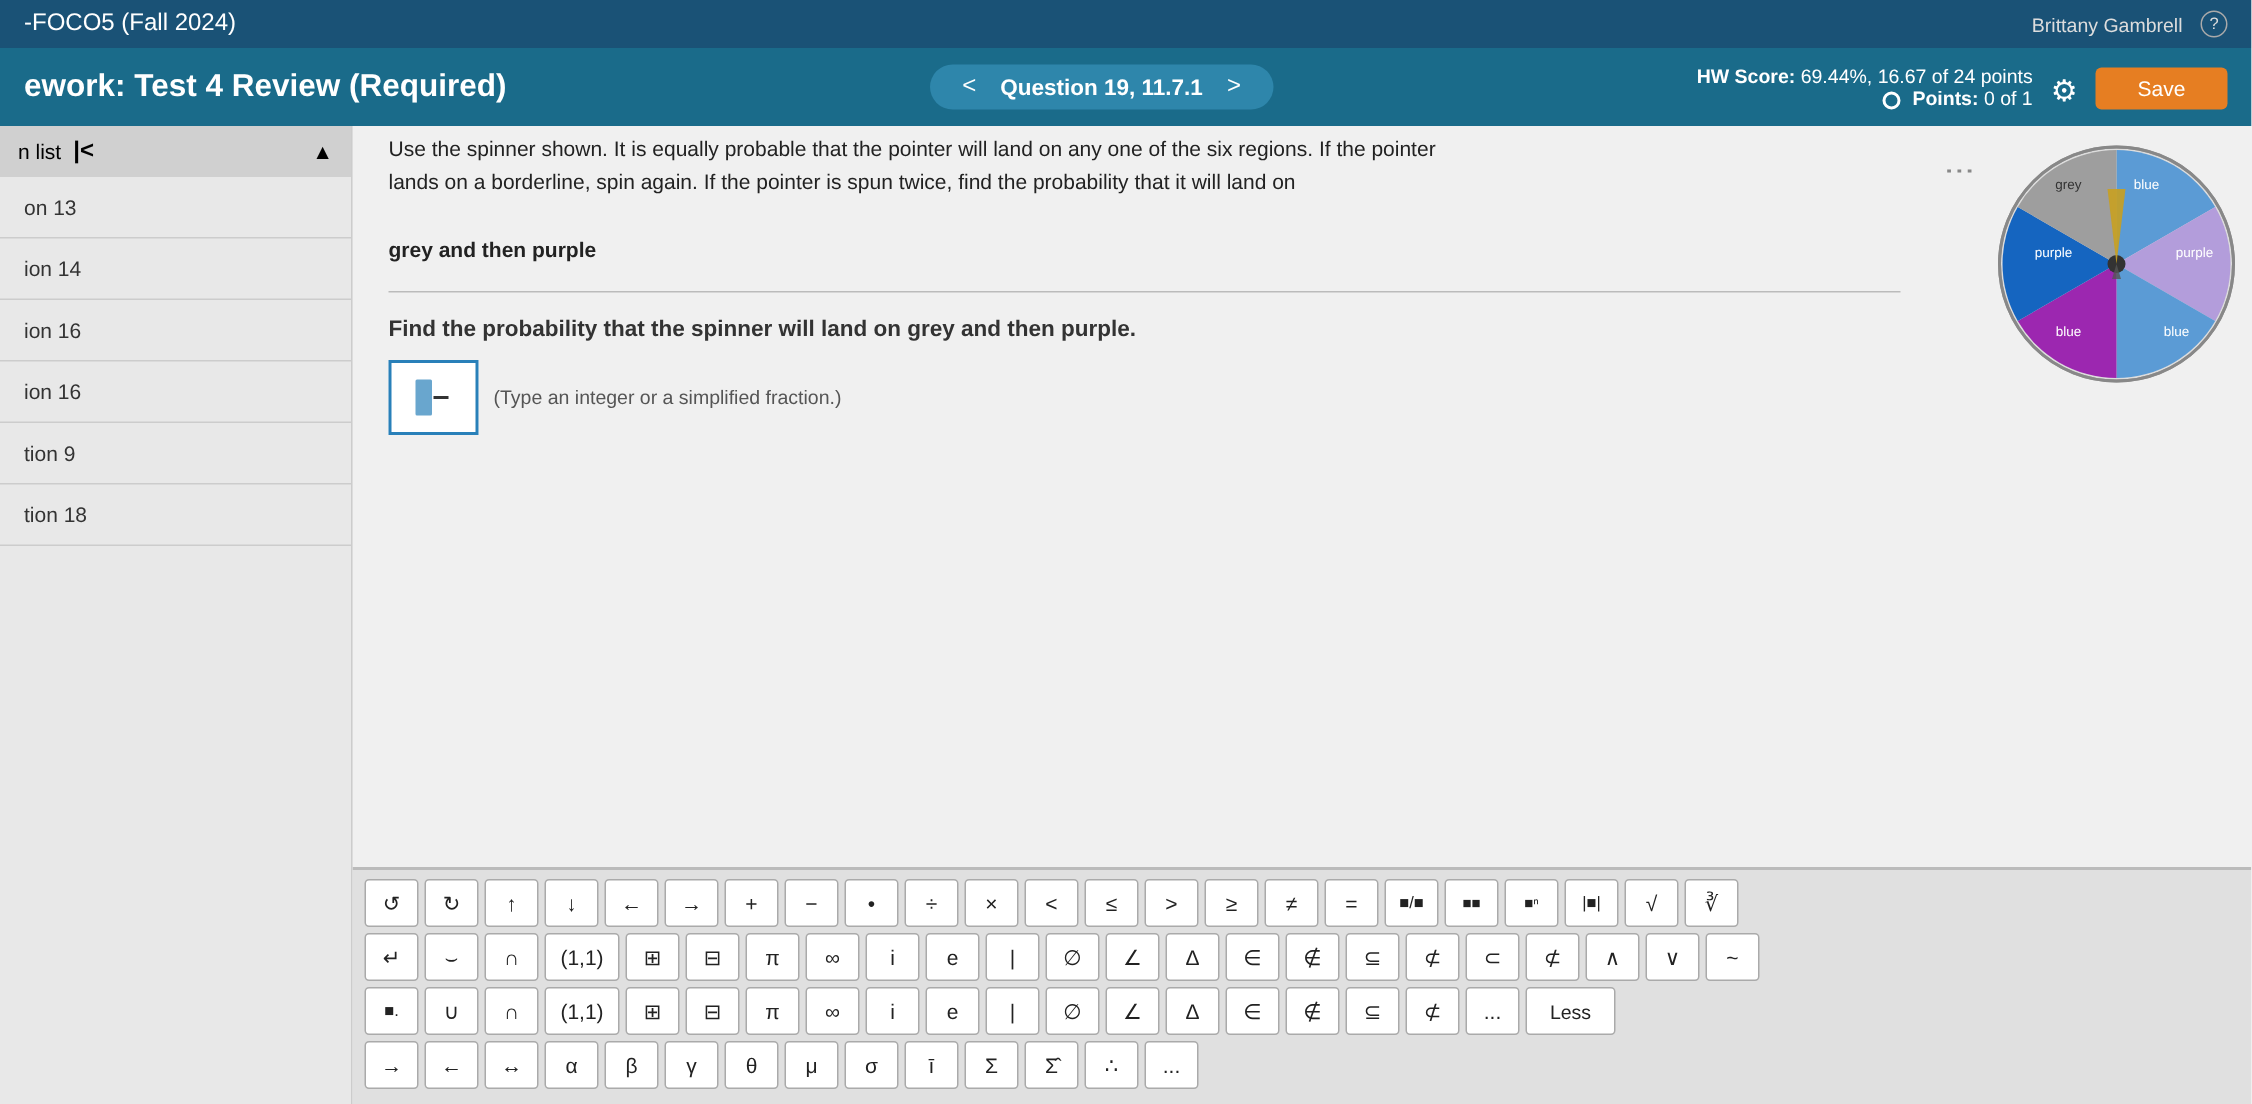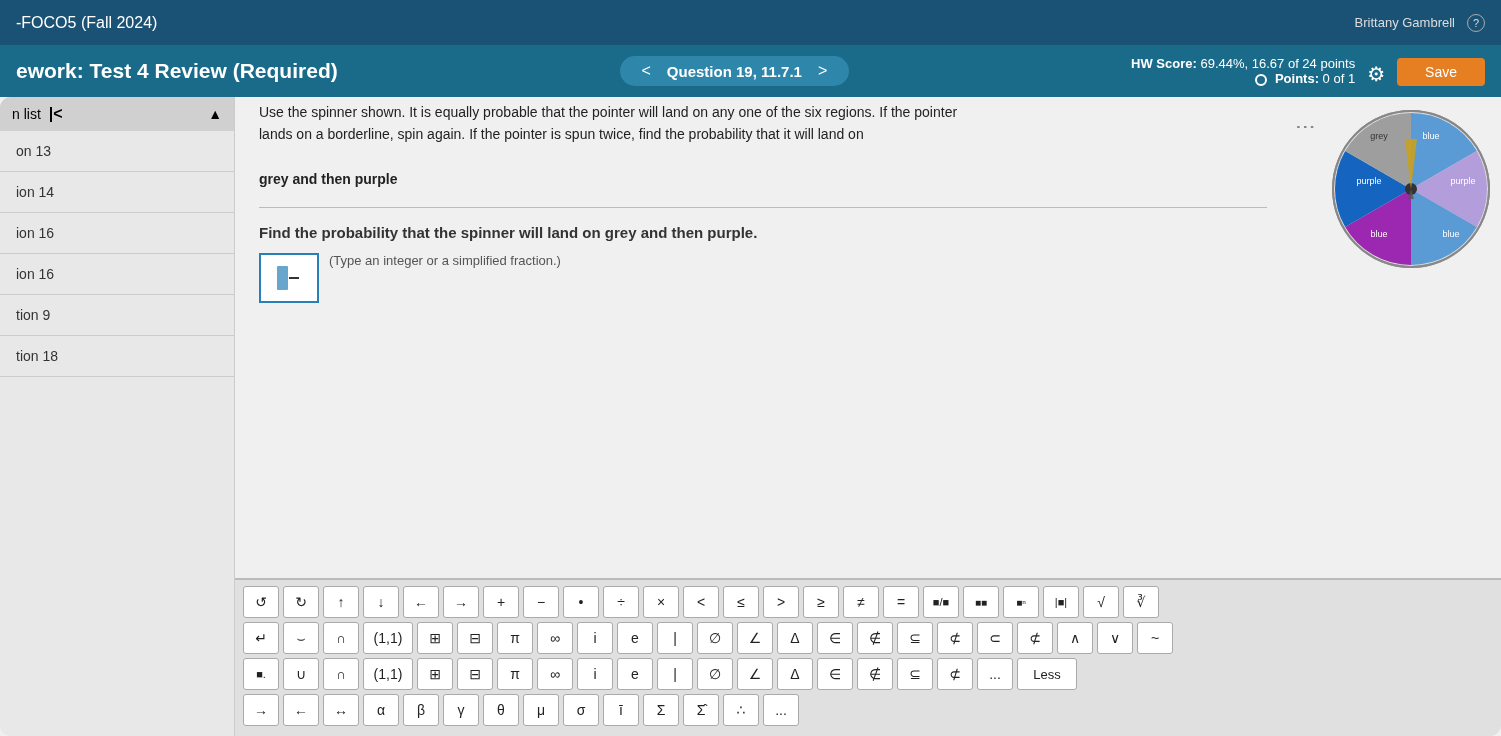--- a/index.html
+++ b/index.html
@@ -5,21 +5,21 @@
     * { box-sizing: border-box; margin: 0; padding: 0; }
     body { font-family: Arial, sans-serif; background: #f0f0f0; width: 1501px; height: 736px; overflow: hidden; display: flex; flex-direction: column; }
 
     
     .top-bar {
       background: #1a5276;
       color: white;
       display: flex;
       align-items: center;
       padding: 0 16px;
-      height: 45px;
+      height: 32px;
       flex-shrink: 0;
       justify-content: space-between;
     }
     .top-bar-right { display: flex; align-items: center; gap: 12px; font-size: 13px; color: #ddd; }
 
     
     .header-bar {
       background: #1a6b8a;
       color: white;
       display: flex;
@@ -58,21 +58,20 @@
       border-radius: 4px;
       font-size: 14px;
       cursor: pointer;
     }
 
     
     .main-layout {
       display: flex;
       flex: 1;
       overflow: hidden;
-      border-radius: 11px;
     }
 
     
     .sidebar {
       width: 235px;
       background: #e8e8e8;
       border-right: 1px solid #ccc;
       overflow-y: auto;
       flex-shrink: 0;
     }
@@ -129,20 +128,21 @@
 
     .answer-label {
       font-size: 15px;
       font-weight: bold;
       color: #333;
       margin-bottom: 8px;
     }
 
     .input-area {
       display: flex;
+      align-items: center;
       gap: 10px;
       margin-top: 12px;
     }
 
     .fraction-input {
       width: 60px;
       height: 50px;
       border: 2px solid #2980b9;
       background: white;
       display: flex;

